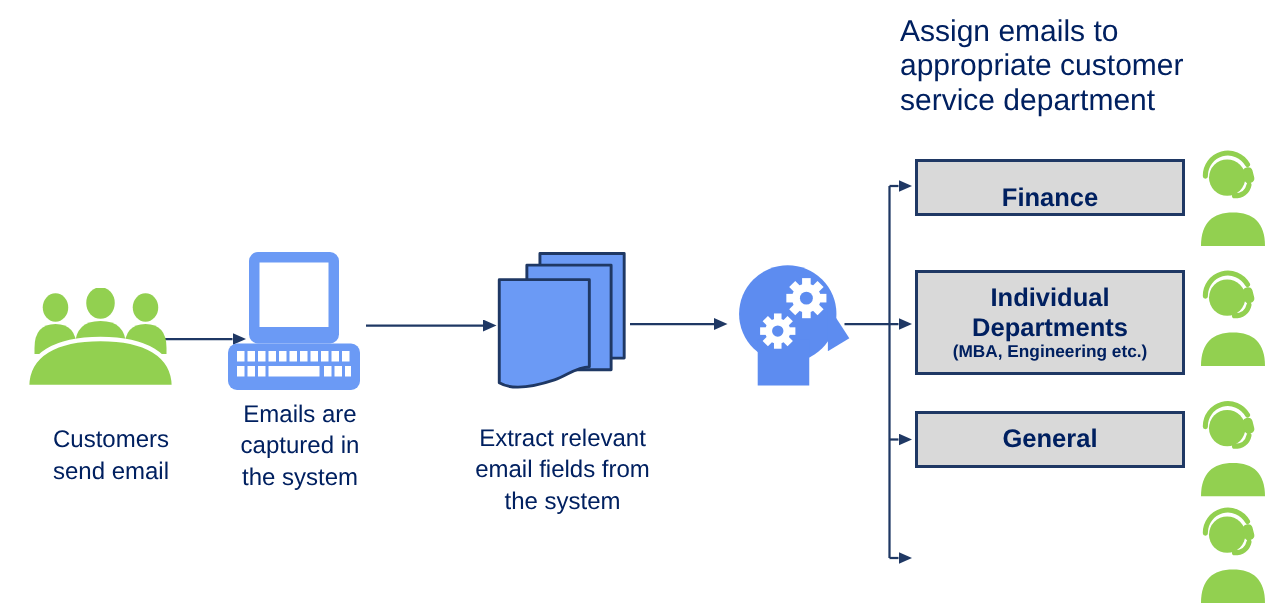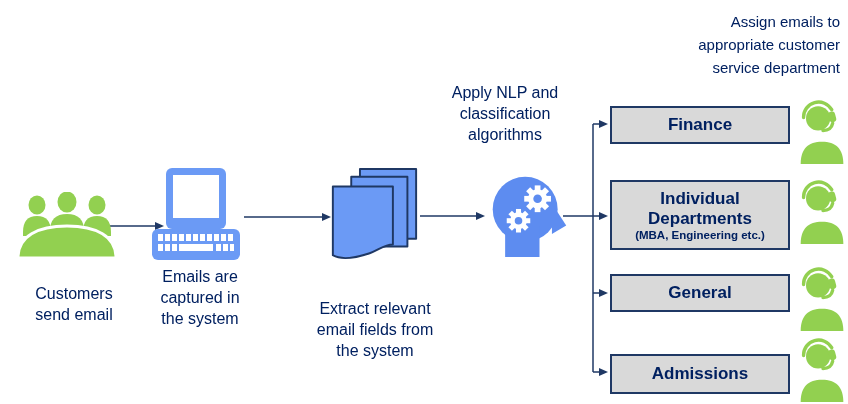--- a/index.html
+++ b/index.html
@@ -10,22 +10,22 @@
   #canvas{
     position:relative;width:848px;height:404px;background:#fff;overflow:hidden;
     font-family:"Liberation Sans",sans-serif;
   }
   .abs{position:absolute;}
   .step-label{
     position:absolute;color:var(--text-navy);font-size:16px;line-height:21px;
     text-align:center;white-space:pre-line;
   }
   .title-label{
-    position:absolute;color:var(--text-navy);font-size:15px;line-height:23px;
-    text-align:right;white-space:pre-line;
+    position:absolute;color:var(--text-navy);font-size:20px;line-height:23px;
+    text-align:left;white-space:pre-line;
   }
   .dept-box{
     position:absolute;left:610px;width:180px;box-sizing:border-box;
     background:var(--box-fill);border:2px solid var(--box-border);
     display:flex;flex-direction:column;align-items:center;justify-content:center;
     color:var(--text-navy);font-weight:bold;text-align:center;
   }
   .dept-label{font-size:17px;line-height:20px;}
   .dept-sublabel{font-size:11.5px;line-height:13px;}
   .fill-green{fill:var(--icon-green);}
@@ -96,21 +96,21 @@
   </svg>
   <div class="step-label" style="left:140px;top:266px;width:120px;">Emails are
 captured in
 the system</div>
 
   <svg class="abs" style="left:328px;top:167px;" width="92" height="97" viewBox="0 0 95 100">
     <rect class="doc-page" x="33" y="2" width="58" height="72"></rect>
     <rect class="doc-page" x="24" y="10" width="58" height="72"></rect>
     <path class="doc-page" d="M5,20 H67 V80 C58,80 52,86 43,89 C31,93 15,97 5,91 Z"></path>
   </svg>
-  <div class="step-label" style="left:299px;top:298px;width:152px;">Extract relevant
+  <div class="step-label" style="left:299px;top:282px;width:152px;">Extract relevant
 email fields from
 the system</div>
 
   <svg class="abs" style="left:487px;top:172px;" width="84" height="86" viewBox="0 0 88 88">
     <circle class="fill-blue-dark" cx="40" cy="38" r="34"></circle>
     <rect class="fill-blue-dark" x="19" y="56" width="36" height="32"></rect>
     <polygon class="fill-blue-dark" points="68,32 83,55 68,64"></polygon>
     <g transform="translate(53,27)">
       <g class="fill-white">
         <rect x="-3" y="-14" width="6" height="28"></rect>
@@ -125,41 +125,35 @@
       <g class="fill-white">
         <rect x="-3" y="-14" width="6" height="28"></rect>
         <rect x="-3" y="-14" width="6" height="28" transform="rotate(45)"></rect>
         <rect x="-3" y="-14" width="6" height="28" transform="rotate(90)"></rect>
         <rect x="-3" y="-14" width="6" height="28" transform="rotate(135)"></rect>
         <circle r="10"></circle>
       </g>
       <circle class="fill-blue-dark" r="4.5"></circle>
     </g>
   </svg>
-  <div class="step-label" style="left:432px;top:82px;width:146px;">Apply NLP and
-classification
-algorithms</div>
 
   <div class="title-label" style="left:600px;top:10px;width:240px;">Assign emails to
 appropriate customer
 service department</div>
 
-  <div class="dept-box" style="top:106px;height:38px;">
+  <div class="dept-box" style="top:106px;height:38px;justify-content:flex-end;">
     <div class="dept-label">Finance</div>
   </div>
   <div class="dept-box" style="top:180px;height:70px;">
     <div class="dept-label" style="white-space:pre-line;">Individual
 Departments</div>
     <div class="dept-sublabel">(MBA, Engineering etc.)</div>
   </div>
   <div class="dept-box" style="top:274px;height:38px;">
     <div class="dept-label">General</div>
-  </div>
-  <div class="dept-box" style="top:354px;height:40px;">
-    <div class="dept-label">Admissions</div>
   </div>
 
   <svg class="abs headset" style="left:799px;top:100px;" width="46" height="64" viewBox="0 0 46 66">
     <circle class="fill-green" cx="19" cy="19" r="12.5"></circle>
     <path class="stroke-green" d="M4,18 A15.5 15.5 0 0 1 33,10" stroke-width="3.5" stroke-linecap="round"></path>
     <rect class="fill-green" x="30" y="12" width="7" height="11" rx="3" transform="rotate(-14 33 17)"></rect>
     <path class="stroke-green" d="M34,24 C33,29 29,31.5 24,31.5" stroke-width="3.5" stroke-linecap="round"></path>
     <path class="fill-green" d="M1,66 C1,50 9,43 23,43 C37,43 45,50 45,66 Z"></path>
   </svg>
   <svg class="abs headset" style="left:799px;top:180px;" width="46" height="64" viewBox="0 0 46 66">

